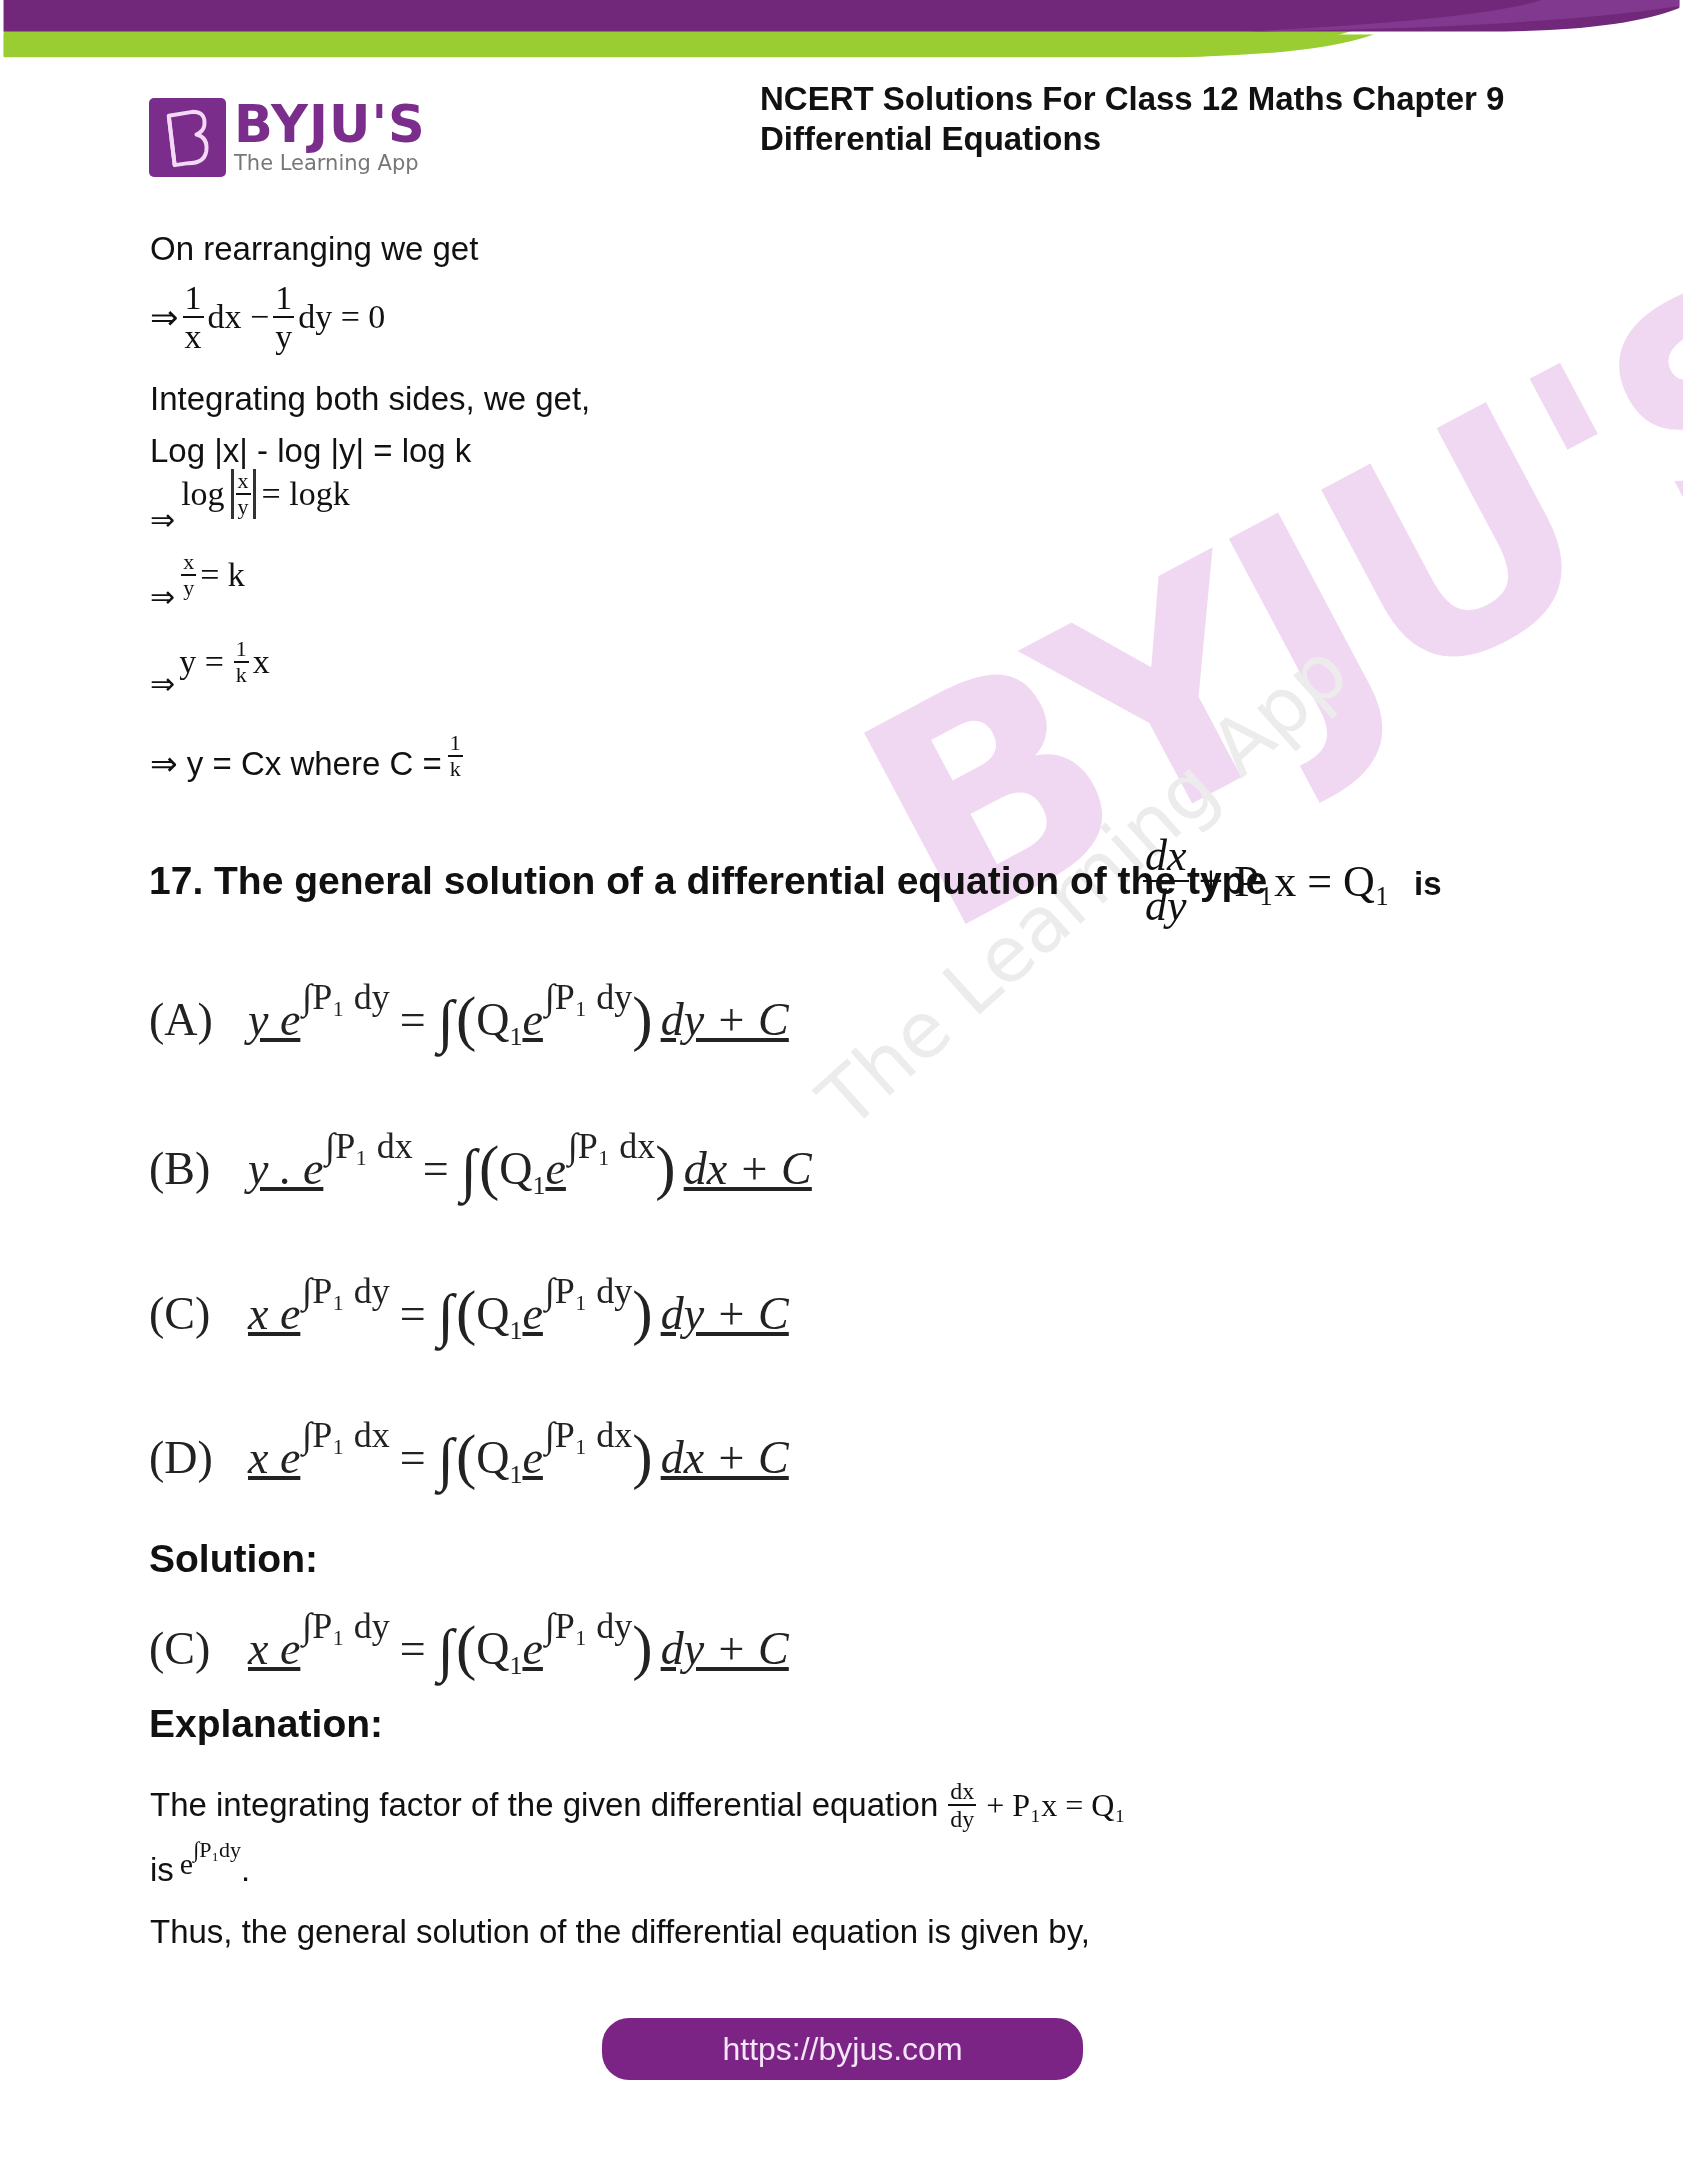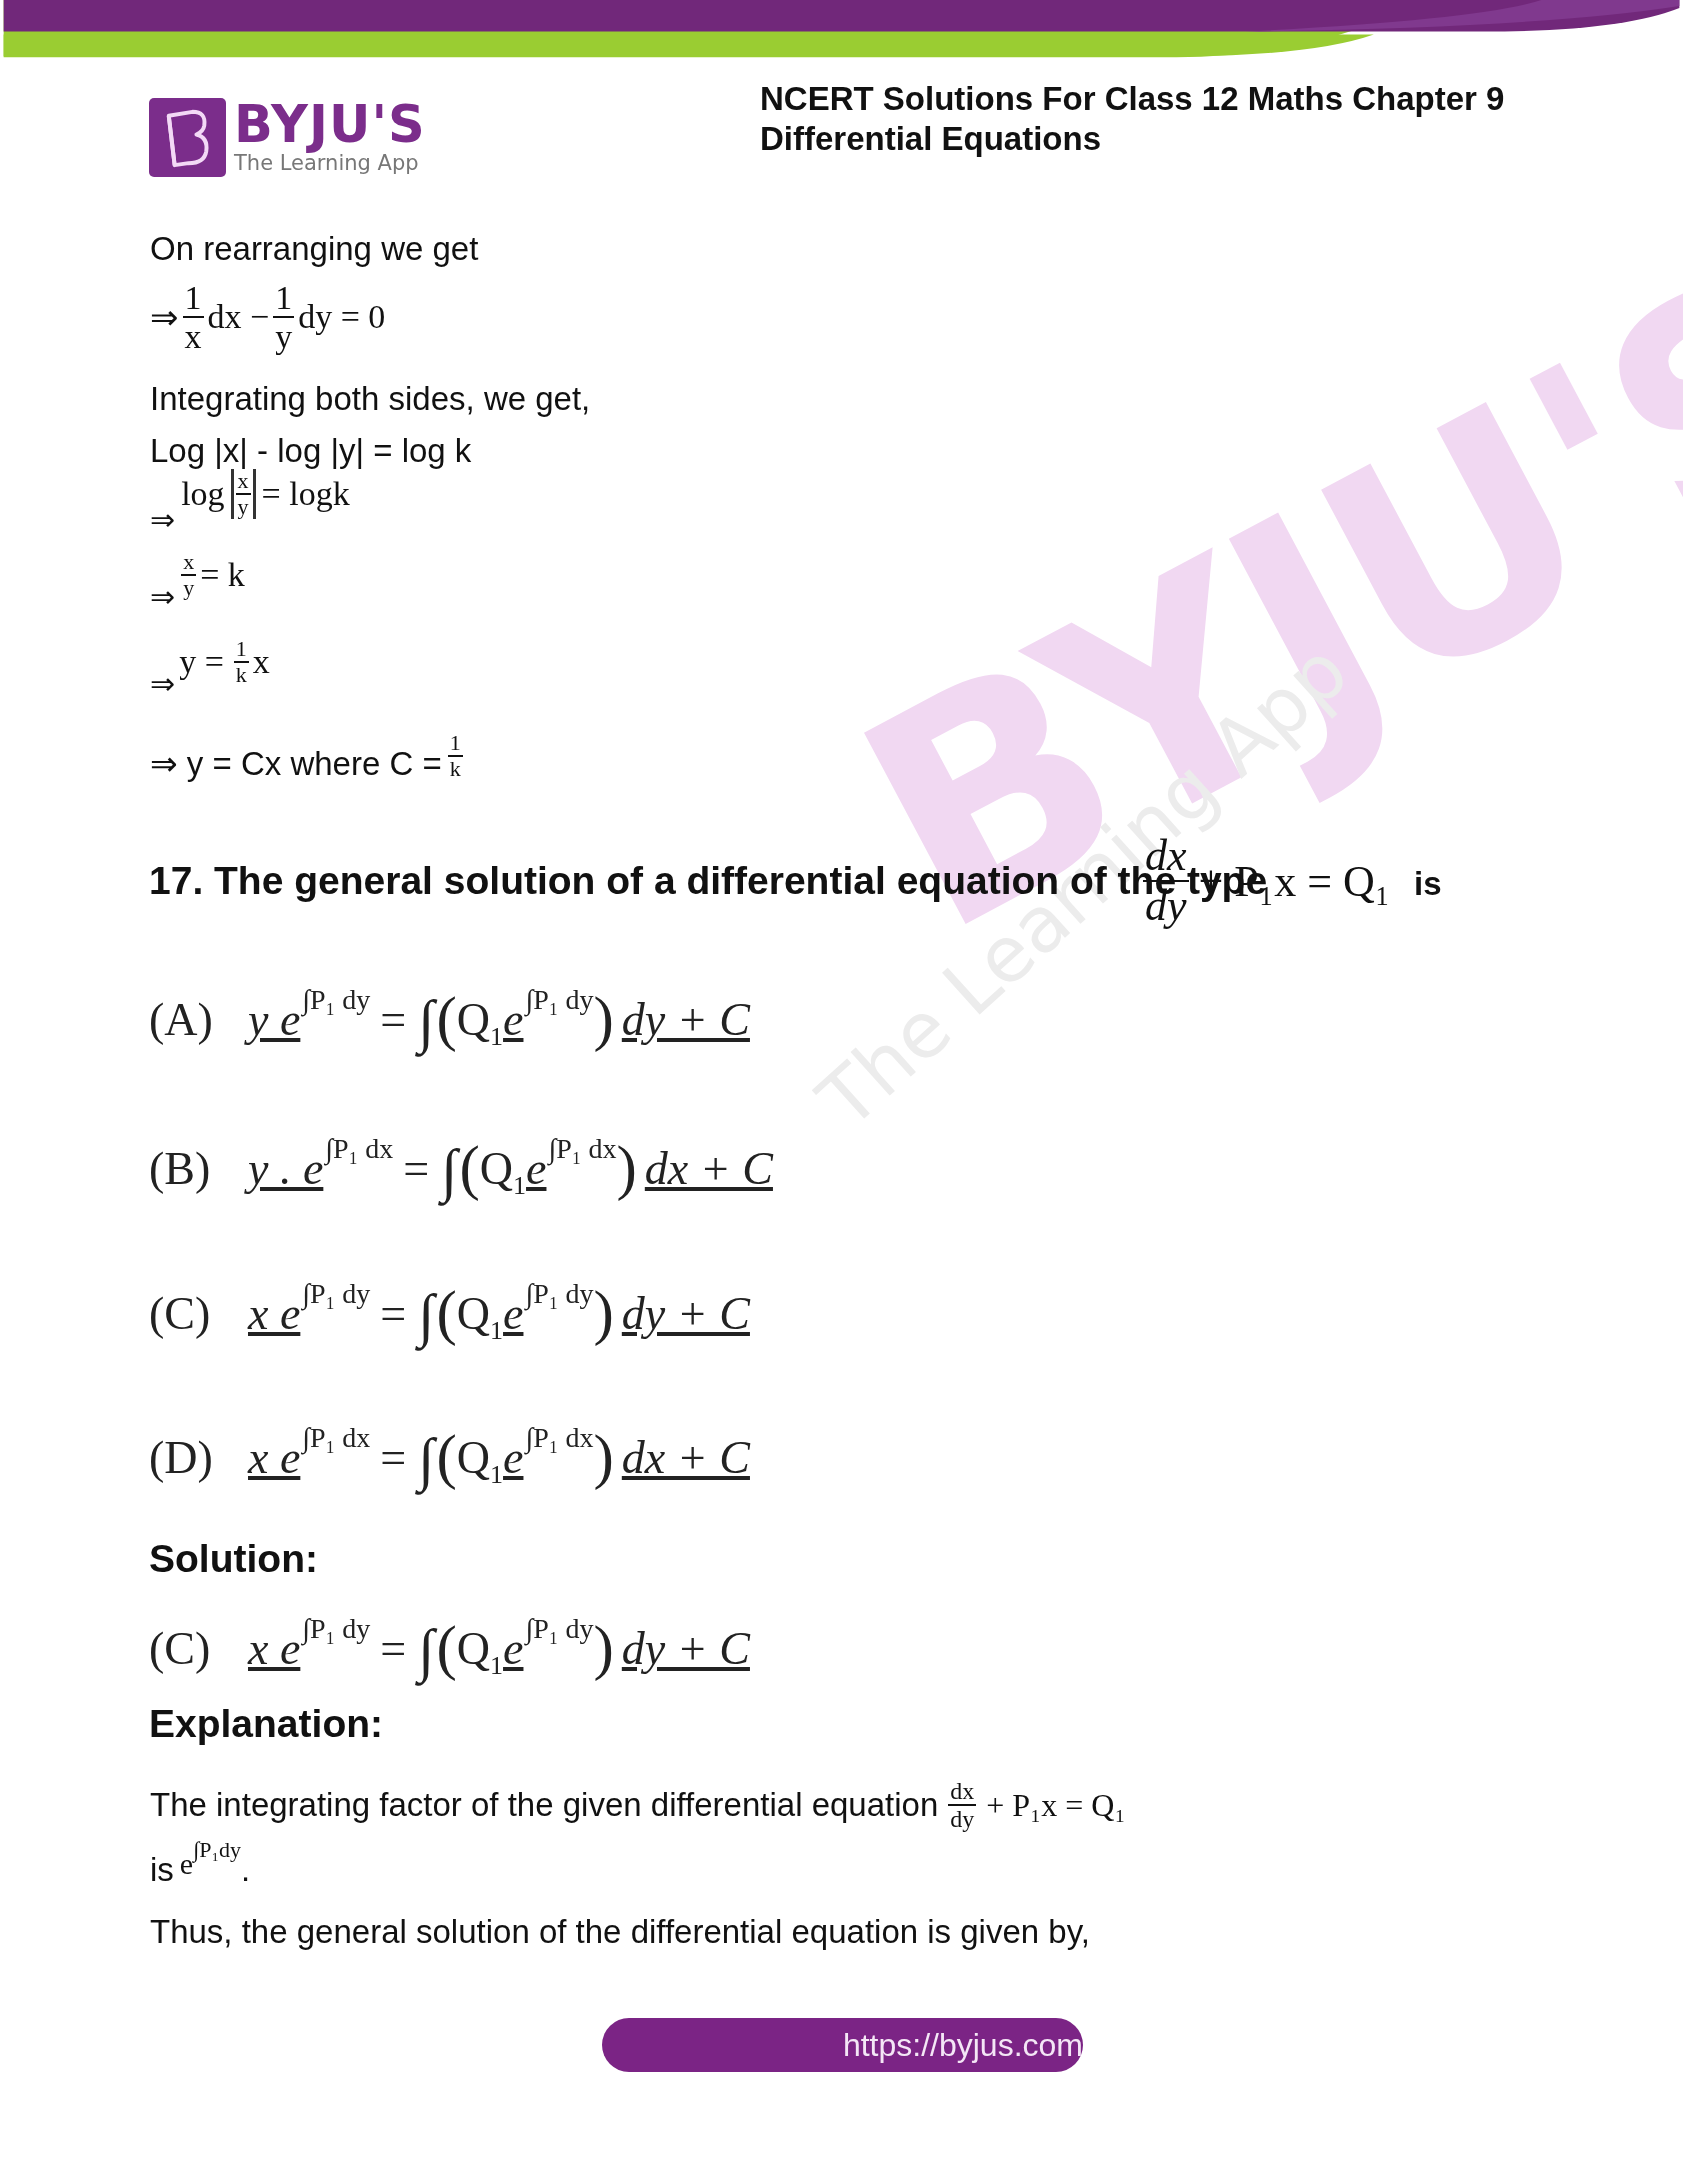--- a/index.html
+++ b/index.html
@@ -29,30 +29,30 @@
   .frac .den { line-height: 1.1; }
 
   .q-title { position: absolute; left: 149px; top: 859px; font-weight: bold; font-size: 39px; white-space: nowrap; }
   .q-eq { position: absolute; left: 1139px; top: 832px; font-family: "Liberation Serif", serif; font-size: 44px; white-space: nowrap; display: flex; align-items: center; }
   .q-eq .frac .num, .q-eq .frac .den { font-style: italic; }
   .q-is { position: absolute; left: 1414px; top: 865px; font-weight: bold; font-size: 33px; }
 
   .option { position: absolute; left: 149px; font-family: "Liberation Serif", serif; font-size: 46px; white-space: nowrap; display: flex; align-items: baseline; color: #222; }
   .option .lbl { width: 99px; }
   .option i { font-style: italic; text-decoration: underline; }
-  .sup { font-size: 28px; position: relative; top: -26px; margin-left: 2px; }
+  .sup { font-size: 36px; position: relative; top: -26px; margin-left: 2px; }
   .int { font-size: 59px; position: relative; top: 6px; margin: 0 2px; }
   .paren { font-size: 61px; position: relative; top: 4px; }
   .sub { font-size: 26px; position: relative; top: 10px; }
 
   .heading { position: absolute; left: 149px; font-weight: bold; font-size: 39px; }
 
   .para { position: absolute; left: 150px; font-family: "Liberation Sans", sans-serif; font-size: 33px; white-space: nowrap; color: #111; }
 
-  .footer-pill { position: absolute; left: 602px; top: 2018px; width: 481px; height: 54px; background: #7b2485; border-radius: 27px; display: flex; align-items: center; justify-content: flex-end; }
+  .footer-pill { position: absolute; left: 602px; top: 2018px; width: 481px; height: 62px; background: #7b2485; border-radius: 27px; display: flex; align-items: center; justify-content: center; }
   .footer-pill span { color: #f4e6f6; font-family: "Liberation Sans", sans-serif; font-size: 32px; }
 </style>
 </head>
 <body>
 
 <div class="banner">
   <svg width="1683" height="69" viewBox="0 0 1700 70">
     <path d="M0 0 H1440 Q1330 60 1180 58 H0 Z" fill="#9acd32" transform="translate(0,0)"></path>
     <path d="M0 0 H1700 V8 Q1640 32 1500 32 H0 Z" fill="#71287a"></path>
     <path d="M1260 32 Q1560 28 1700 6 V0 H1560 Q1500 20 1260 32 Z" fill="#80398e"></path>

